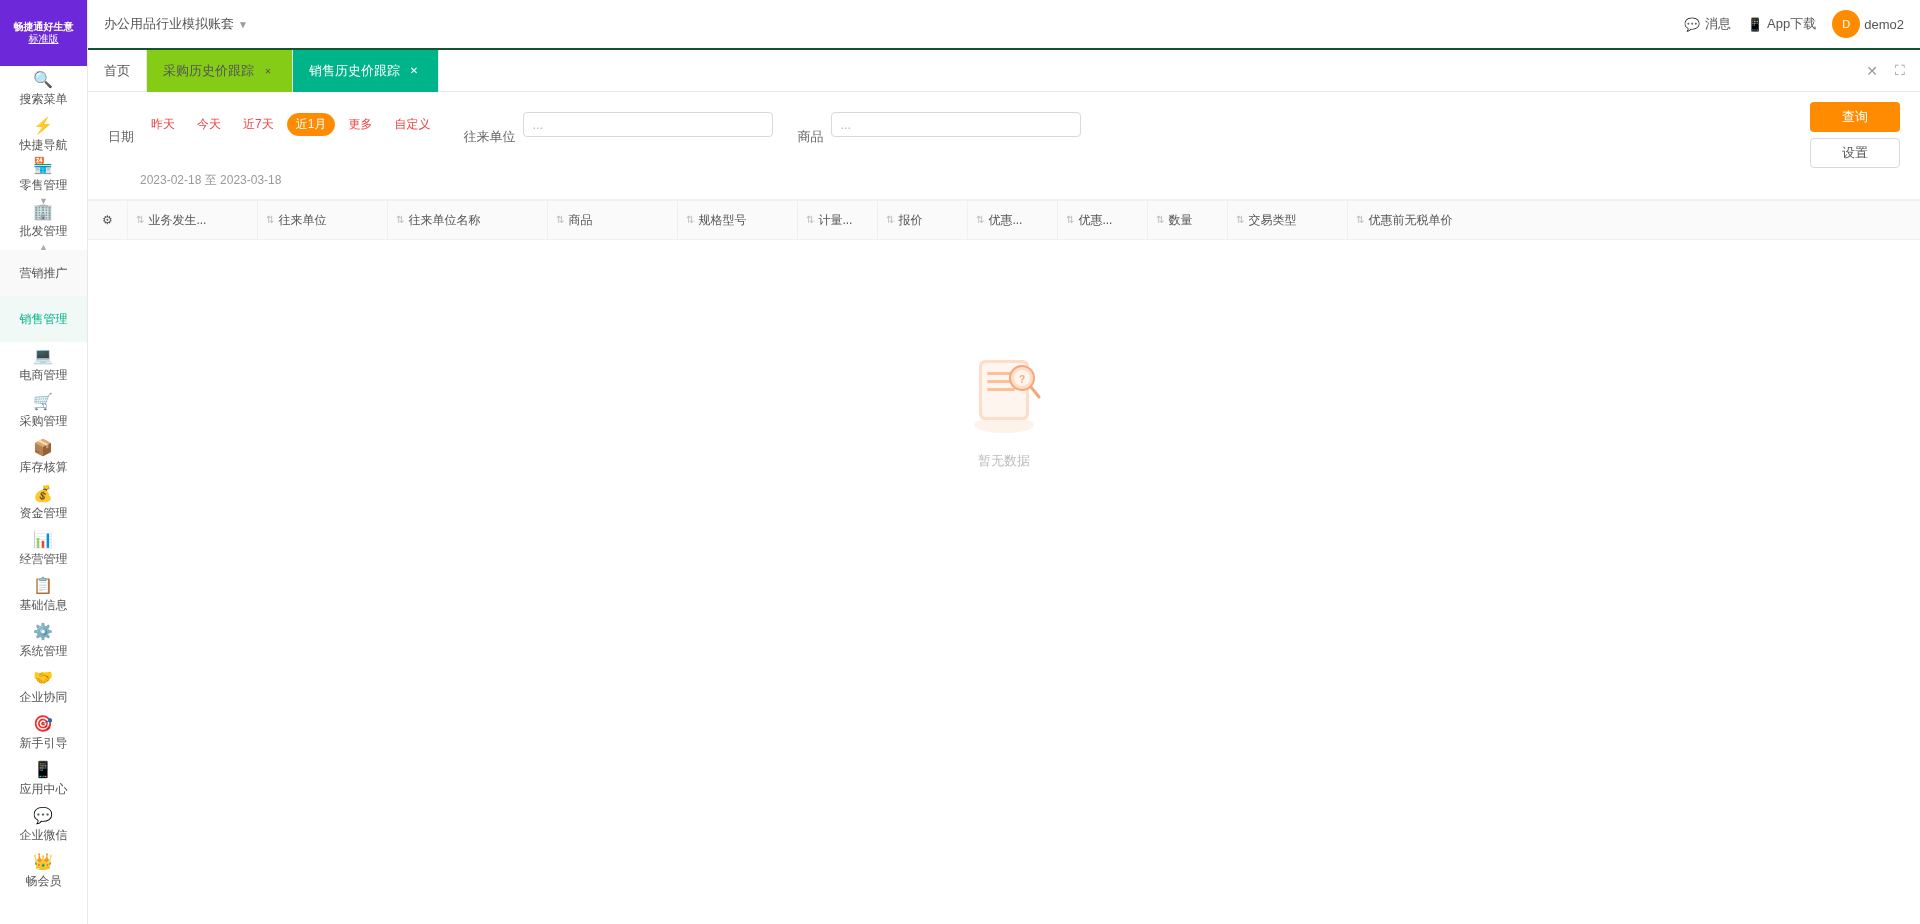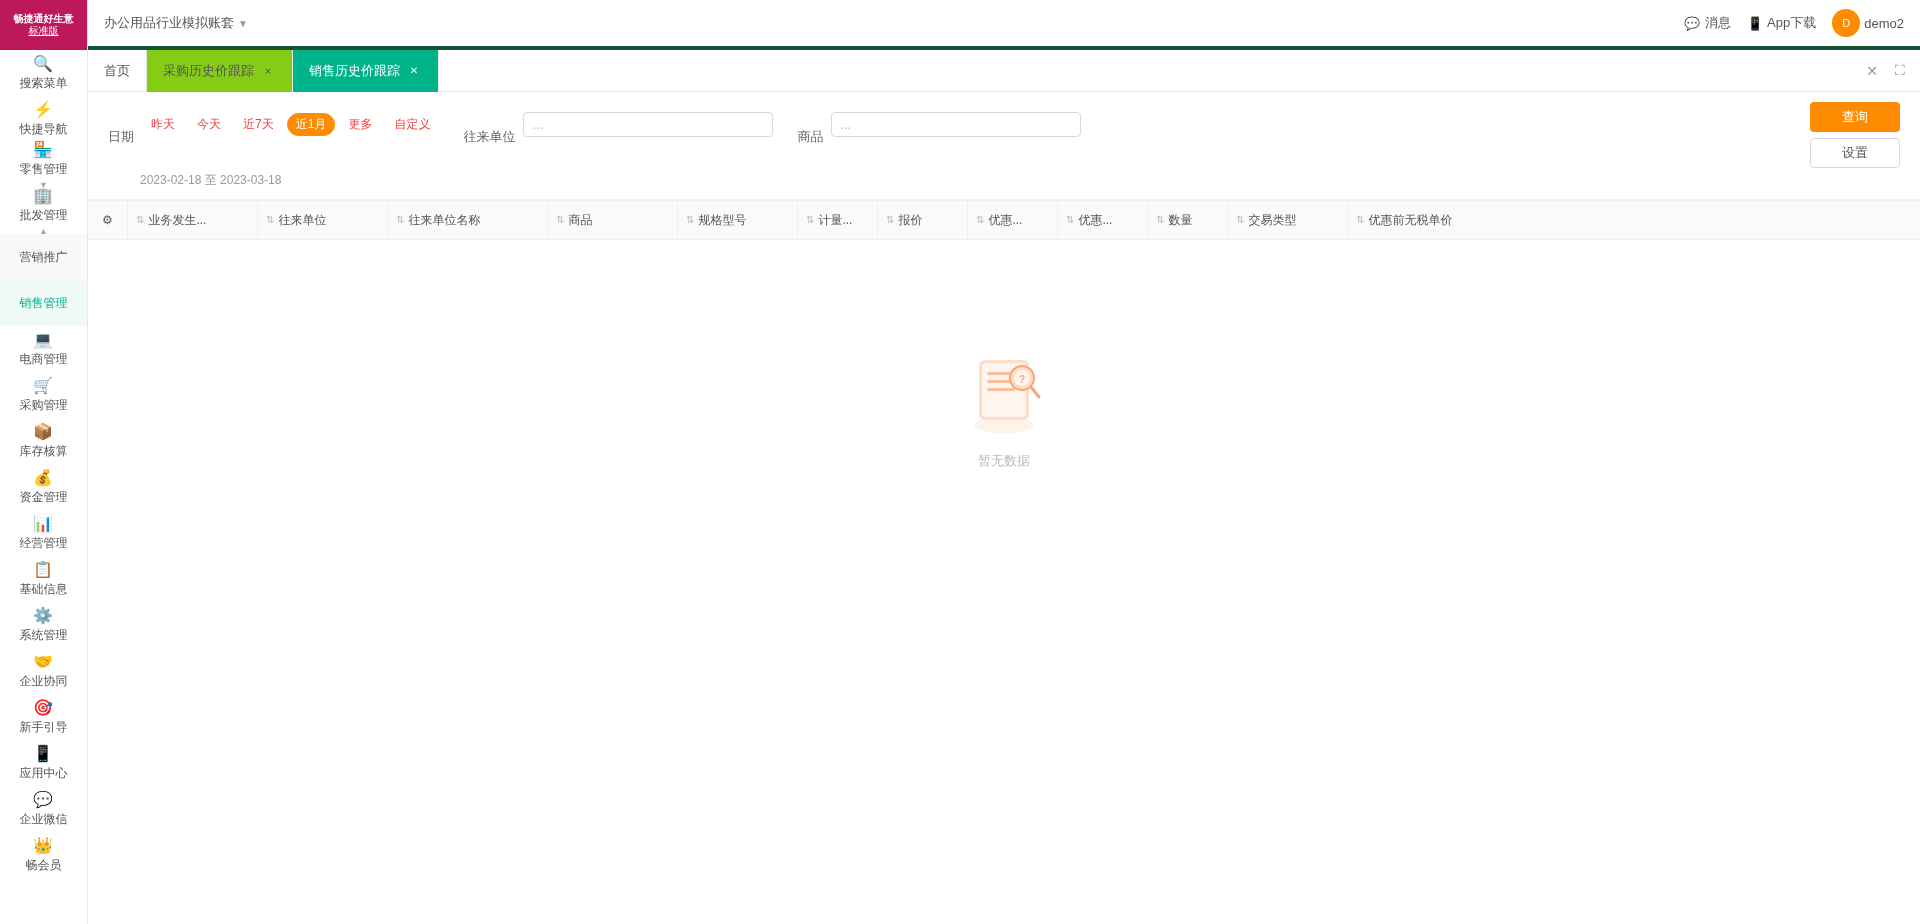--- a/index.html
+++ b/index.html
@@ -1,32 +1,32 @@
 <!DOCTYPE html>
 <html><head>
   <meta charset="utf-8">
   <style>
     * { margin: 0; padding: 0; box-sizing: border-box; }
     body { font-family: 'Microsoft YaHei', Arial, sans-serif; font-size: 13px; background: #f5f5f5; color: #333; width: 1920px; height: 924px; overflow: hidden; display: flex; }
 
     
     .sidebar { width: 88px; background: #fff; height: 924px; display: flex; flex-direction: column; border-right: 1px solid #e8e8e8; flex-shrink: 0; }
-    .sidebar-logo { height: 50px; background: #be185d; display: flex; align-items: center; justify-content: center; flex-direction: column; cursor: pointer; }
+    .sidebar-logo { height: 66px; background: #6d28d9; display: flex; align-items: center; justify-content: center; flex-direction: column; cursor: pointer; }
     .sidebar-logo-text { color: #fff; font-size: 11px; line-height: 1.2; text-align: center; }
     .sidebar-item { height: 46px; display: flex; align-items: center; justify-content: center; cursor: pointer; color: #555; font-size: 12px; border-bottom: none; position: relative; }
     .sidebar-item.active { color: #00b48a; }
     .sidebar-item .item-inner { display: flex; flex-direction: column; align-items: center; gap: 2px; }
     .sidebar-item .item-label { font-size: 12px; }
     .sidebar-item .expand-icon { font-size: 9px; color: #aaa; }
 
     
     .main { flex: 1; display: flex; flex-direction: column; height: 924px; overflow: hidden; }
 
     
-    .topbar { height: 50px; background: #fff; display: flex; align-items: center; padding: 0 16px; border-bottom: 4px solid #14532d; justify-content: space-between; flex-shrink: 0; gap: 40px; }
+    .topbar { height: 50px; background: #fff; display: flex; align-items: center; padding: 0 16px; border-bottom: 2px solid #14532d; justify-content: space-between; flex-shrink: 0; gap: 40px; }
     .topbar-left { display: flex; align-items: center; gap: 8px; color: #555; font-size: 13px; }
     .topbar-dropdown { display: flex; align-items: center; gap: 4px; cursor: pointer; }
     .topbar-right { display: flex; align-items: center; gap: 16px; color: #555; font-size: 13px; }
     .topbar-right-item { display: flex; align-items: center; gap: 4px; cursor: pointer; }
     .avatar { width: 28px; height: 28px; border-radius: 50%; background: #ff8c00; display: flex; align-items: center; justify-content: center; color: #fff; font-size: 11px; }
 
     
     .tabbar { height: 42px; background: #fff; display: flex; align-items: center; border-bottom: 1px solid #e8e8e8; padding: 0 0; flex-shrink: 0; }
     .tab { height: 42px; padding: 0 16px; display: flex; align-items: center; gap: 6px; cursor: pointer; font-size: 13px; color: #555; border-right: 1px solid #e8e8e8; position: relative; }
     .tab.active { color: #fff; background: #00b48a; }

